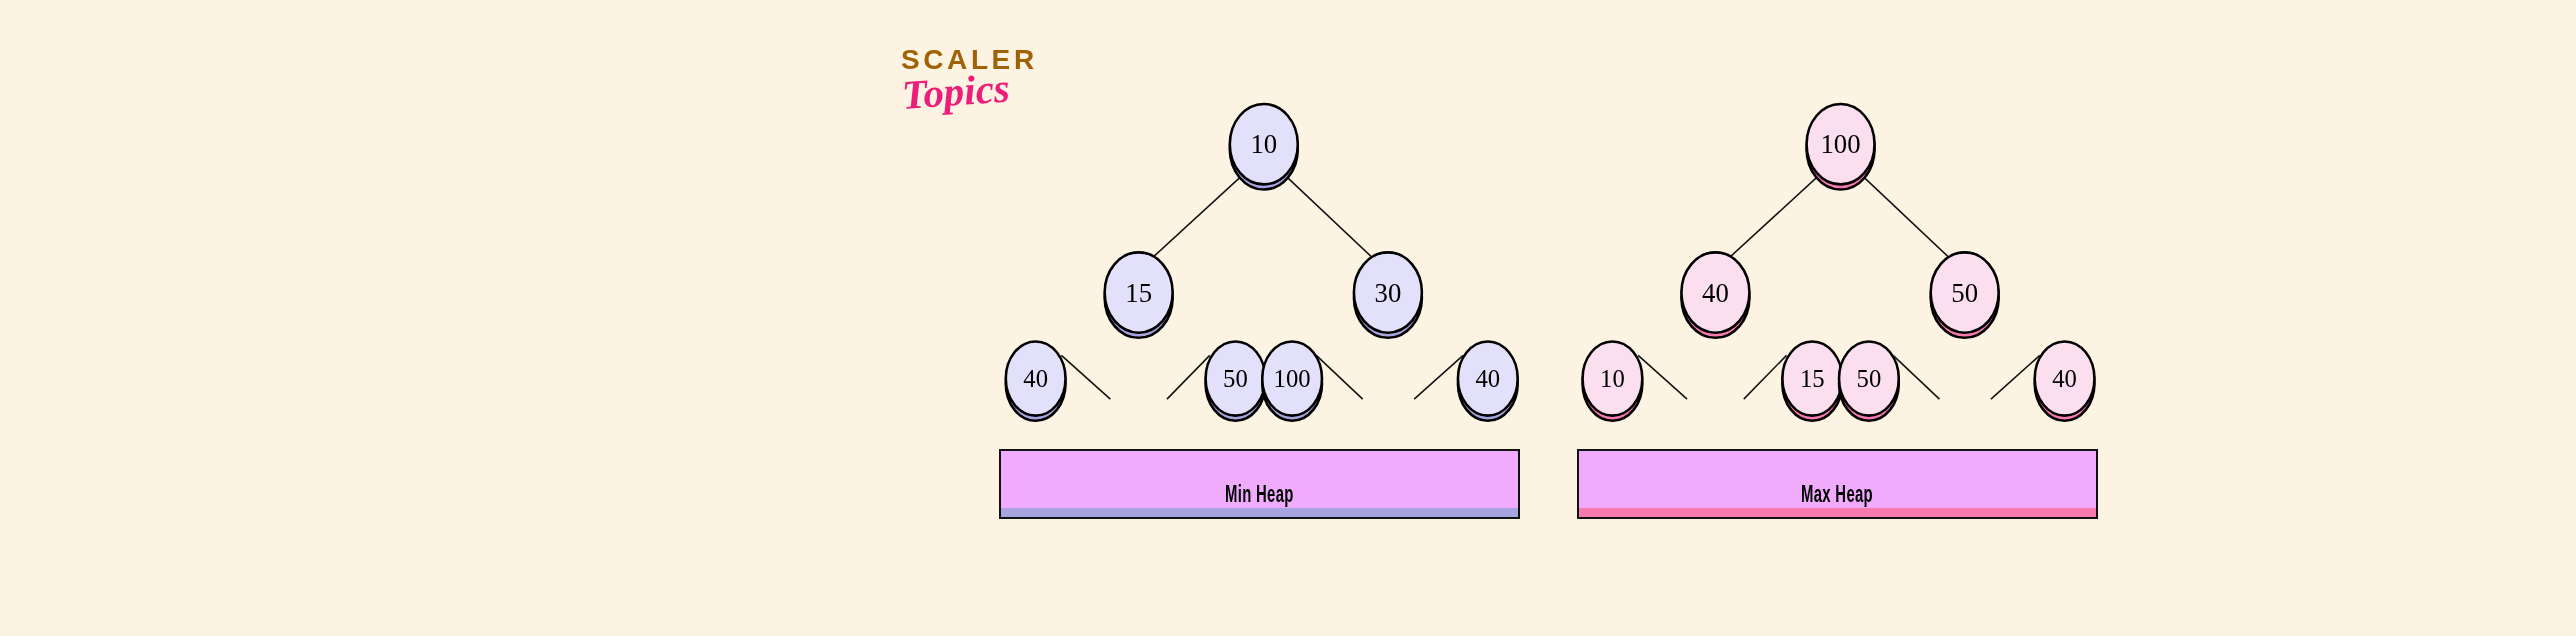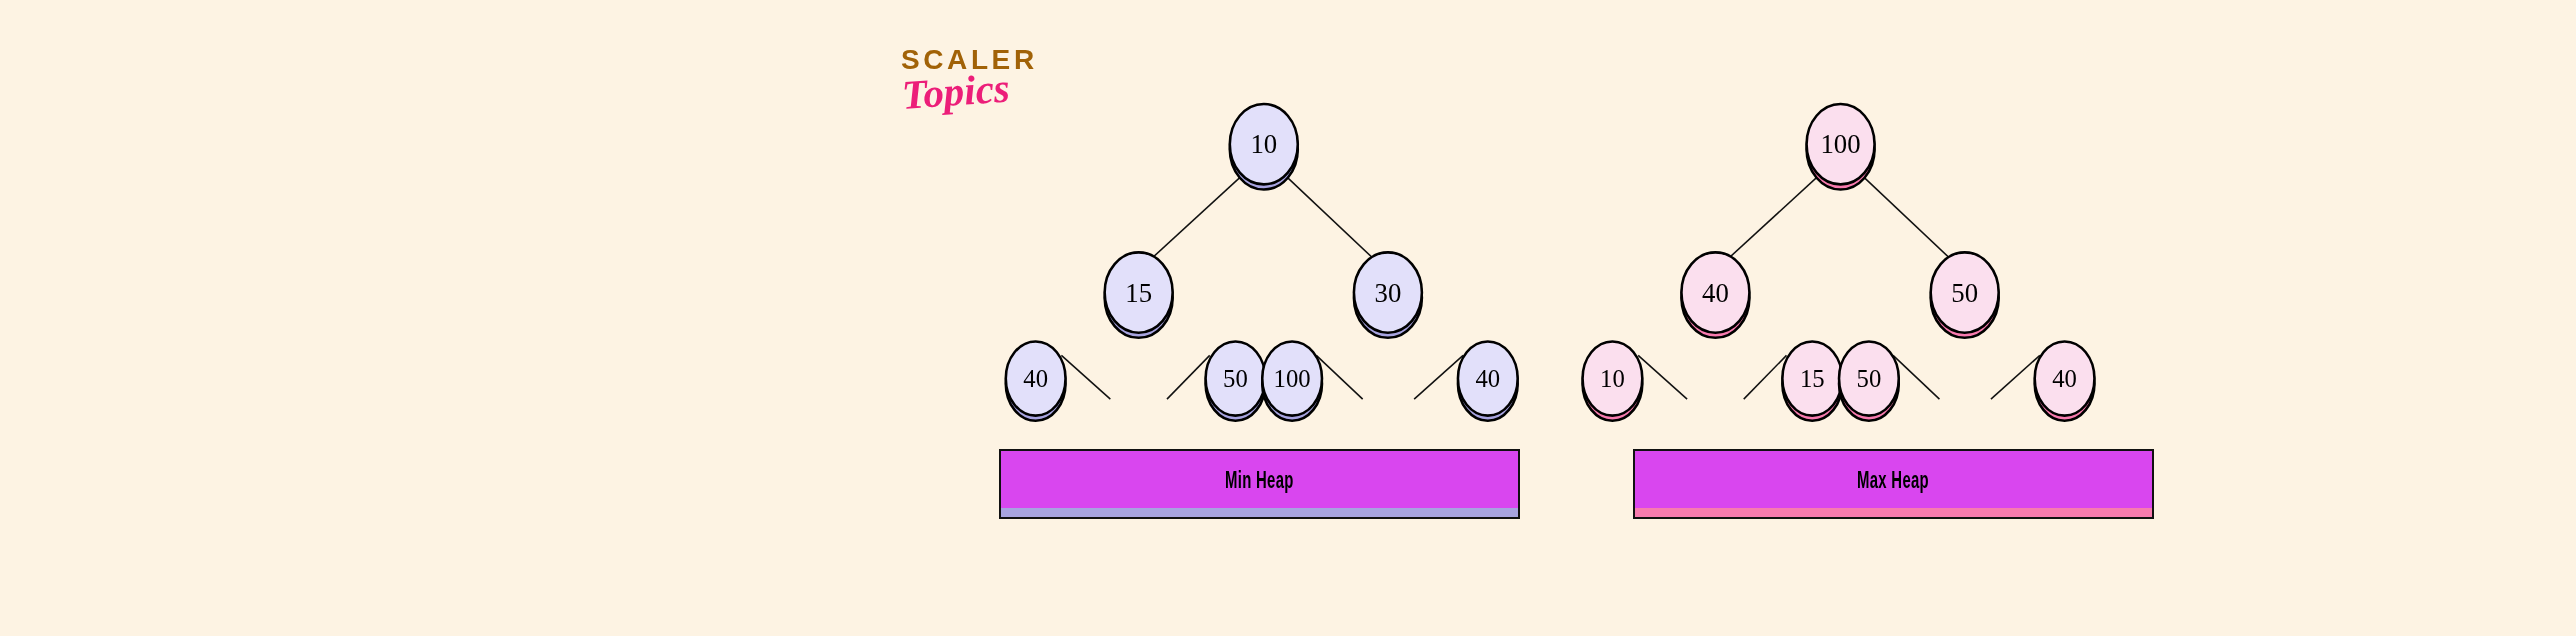--- a/index.html
+++ b/index.html
@@ -55,25 +55,25 @@
   .tree-svg {
     position: absolute;
     left: 0;
     top: 0;
     width: 3092px;
     height: 636px;
     pointer-events: none;
   }
   .caption-box {
     position: absolute;
-    background: #d946ef;
+    background: #f0abfc;
     border: 2.1px solid #111111;
     box-sizing: border-box;
     display: flex;
-    align-items: center;
+    align-items: flex-end;
     justify-content: center;
   }
   .caption-text {
     font-family: "Liberation Sans", sans-serif;
     font-weight: bold;
     font-size: 24px;
     color: #000000;
     transform: scaleX(0.62);
     white-space: nowrap;
     letter-spacing: 0.5px;
@@ -213,19 +213,19 @@
         <text x="4008" y="735" text-anchor="middle" dominant-baseline="central" font-family="Liberation Serif, serif" font-size="48" fill="#000000">40</text>
       </g>
     </g>
   </svg>
 
   <div class="caption-box" style="left:999px; top:449px; width:521px; height:61px;">
     <span class="caption-text">Min Heap</span>
     <div class="caption-bar" style="background:#A8A4E0;"></div>
   </div>
 
-  <div class="caption-box" style="left:1633px; top:449px; width:521px; height:61px;">
+  <div class="caption-box" style="left:1577px; top:449px; width:521px; height:61px;">
     <span class="caption-text">Max Heap</span>
     <div class="caption-bar" style="background:#F87BAF;"></div>
   </div>
 
 </div>
 
 
 </body></html>

